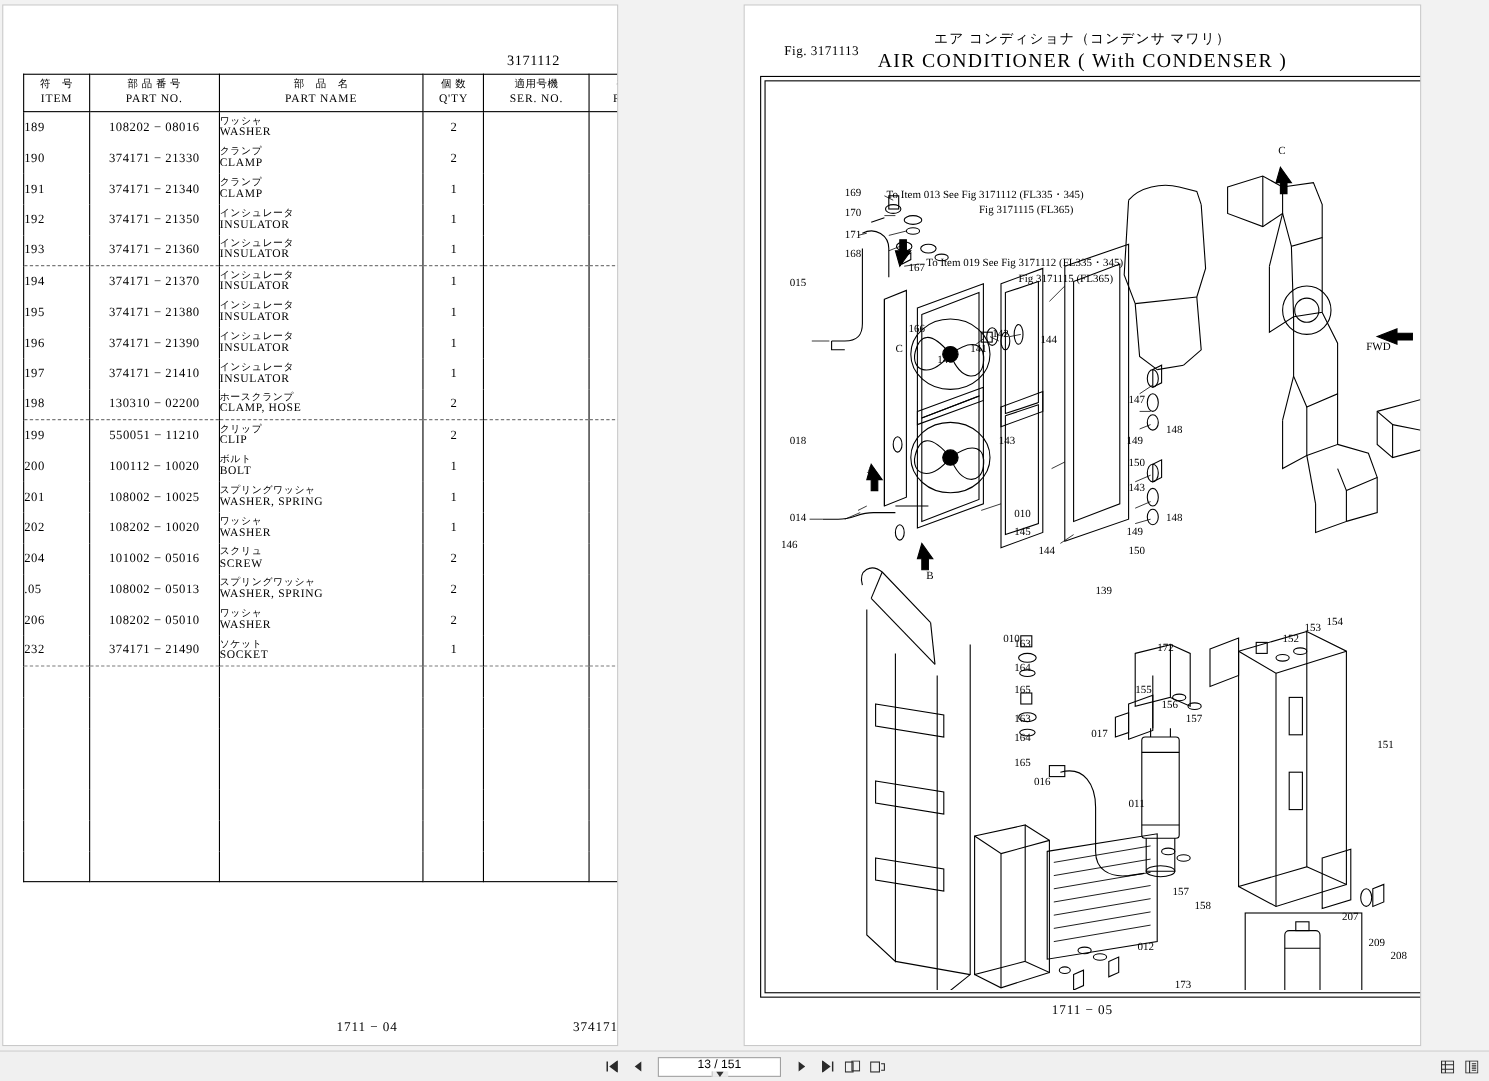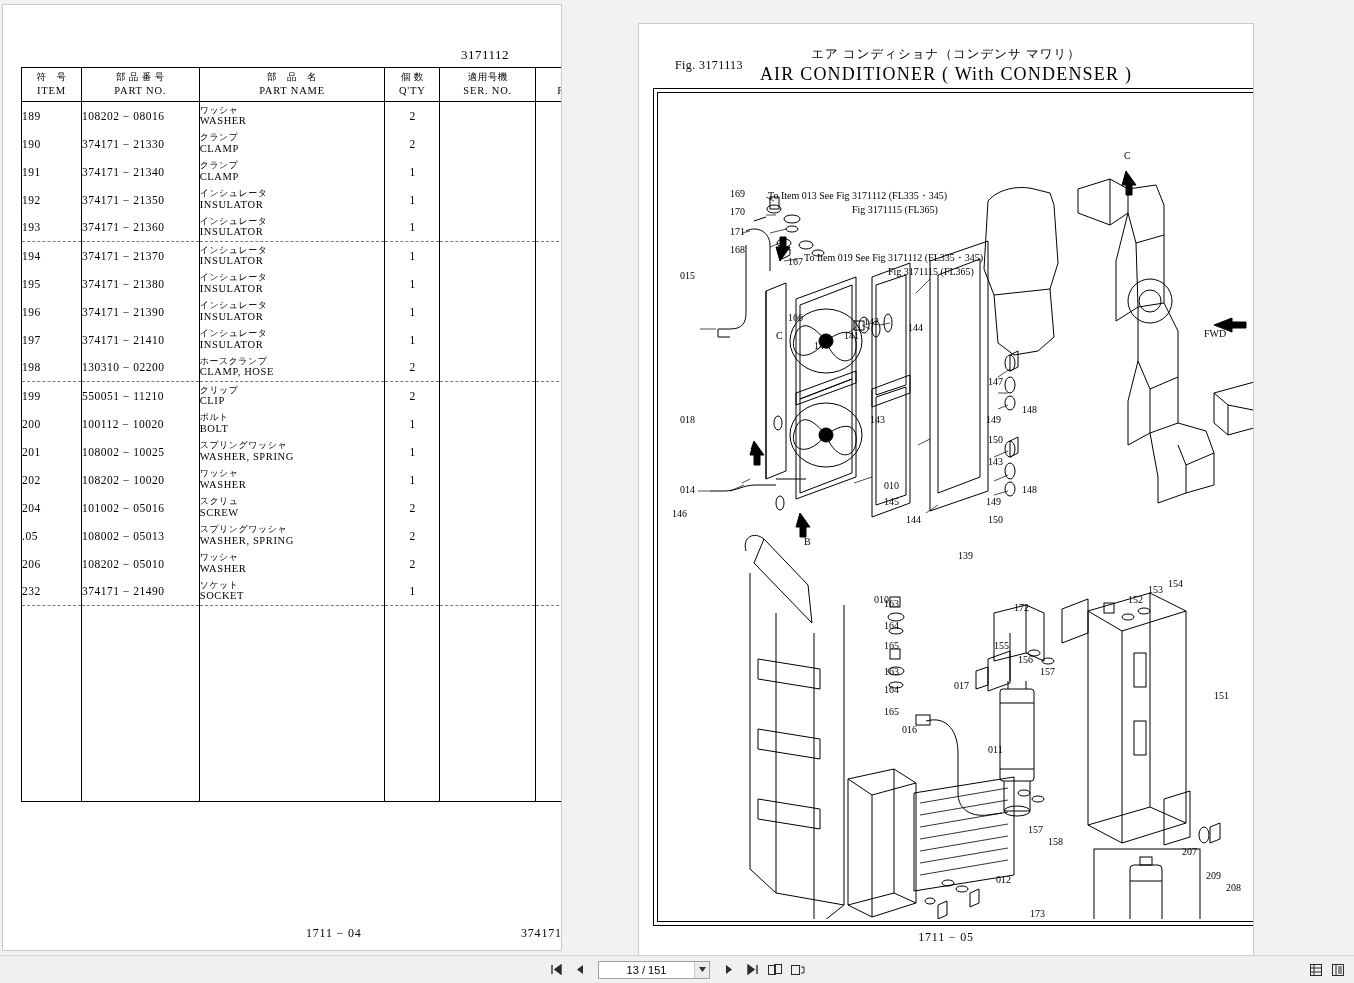--- a/index.html
+++ b/index.html
@@ -20,21 +20,21 @@
   }
   .page {
     position: absolute;
     top: 4px;
     height: 947px;
     background: #ffffff;
     border: 1px solid #c9c9c9;
     overflow: hidden;
   }
   .page.left  { left: 2px;  width: 560px; }
-  .page.right { left: 638px; width: 616px; margin-top: 19px; }
+  .page.right { left: 676px; width: 616px; }
 
   
   .doc-code {
     position: absolute; right: 52px; top: 42px;
     font-size: 13px; letter-spacing: .5px; color: #000;
   }
   table.parts {
     position: absolute;
     left: 18px; top: 62px;
     width: 615px;
@@ -59,21 +59,21 @@
   .en { font-size: 10.5px; display: block; letter-spacing: .8px; }
   col.c-item { width: 60px; }
   col.c-part { width: 118px; }
   col.c-name { width: 186px; }
   col.c-qty  { width: 55px; }
   col.c-ser  { width: 96px; }
   col.c-rem  { width: 100px; }
 
   table.parts tbody td { height: 28px; }
   td.c-item  { text-align: left; font-size: 11.5px; letter-spacing: .5px; }
-  td.c-part  { font-size: 11.5px; letter-spacing: .5px; }
+  td.c-part  { text-align: center; font-size: 11.5px; letter-spacing: .5px; }
   td.c-name  { padding-left: 10px; }
   td.c-name .jp { font-size: 9px; line-height: 1.05; }
   td.c-name .en { font-size: 10.5px; line-height: 1.05; letter-spacing: .6px; }
   td.c-qty   { text-align: center; font-size: 11.5px; }
   tr.group-end td { border-bottom: 1px dashed #7a7a7a; }
   tbody tr:last-child td { border-bottom: 1.4px solid #000; }
   table.parts tbody { }
 
   .left-footer {
     position: absolute; left: 18px; bottom: 24px; width: 615px;
@@ -129,20 +129,21 @@
     width: 16px; height: 18px;
     display: flex; align-items: center; justify-content: center;
     color: #2b2b2b; cursor: default;
   }
   .pagebox {
     display: flex; align-items: center;
     height: 18px; width: 112px;
     border: 1px solid #a0a0a0; background: #fff;
     font-size: 11px; color: #000;
     margin: 0 4px;
+    flex-direction: column;
   }
   .pagebox .val { flex: 1; text-align: center; }
   .pagebox .caret {
     width: 15px; height: 100%;
     border-left: 1px solid #c8c8c8;
     background: #ececec;
     display: flex; align-items: center; justify-content: center;
     font-size: 7px;
   }
   .tb-right {

